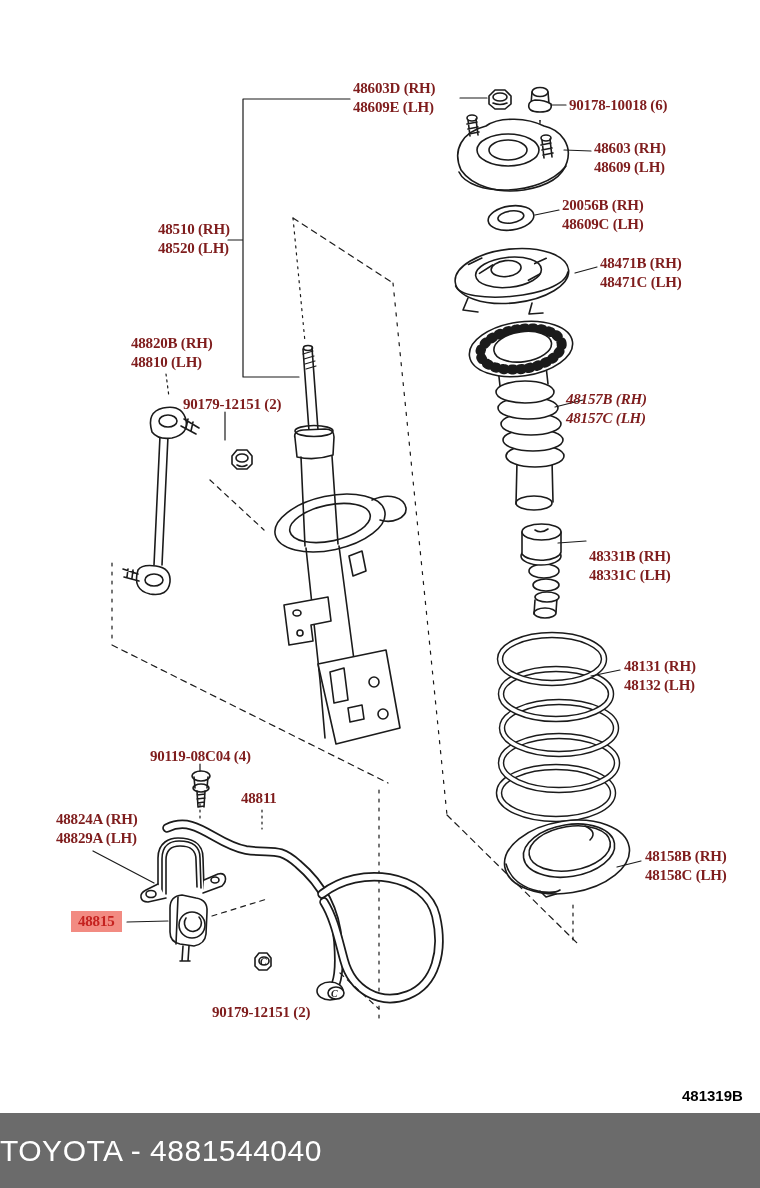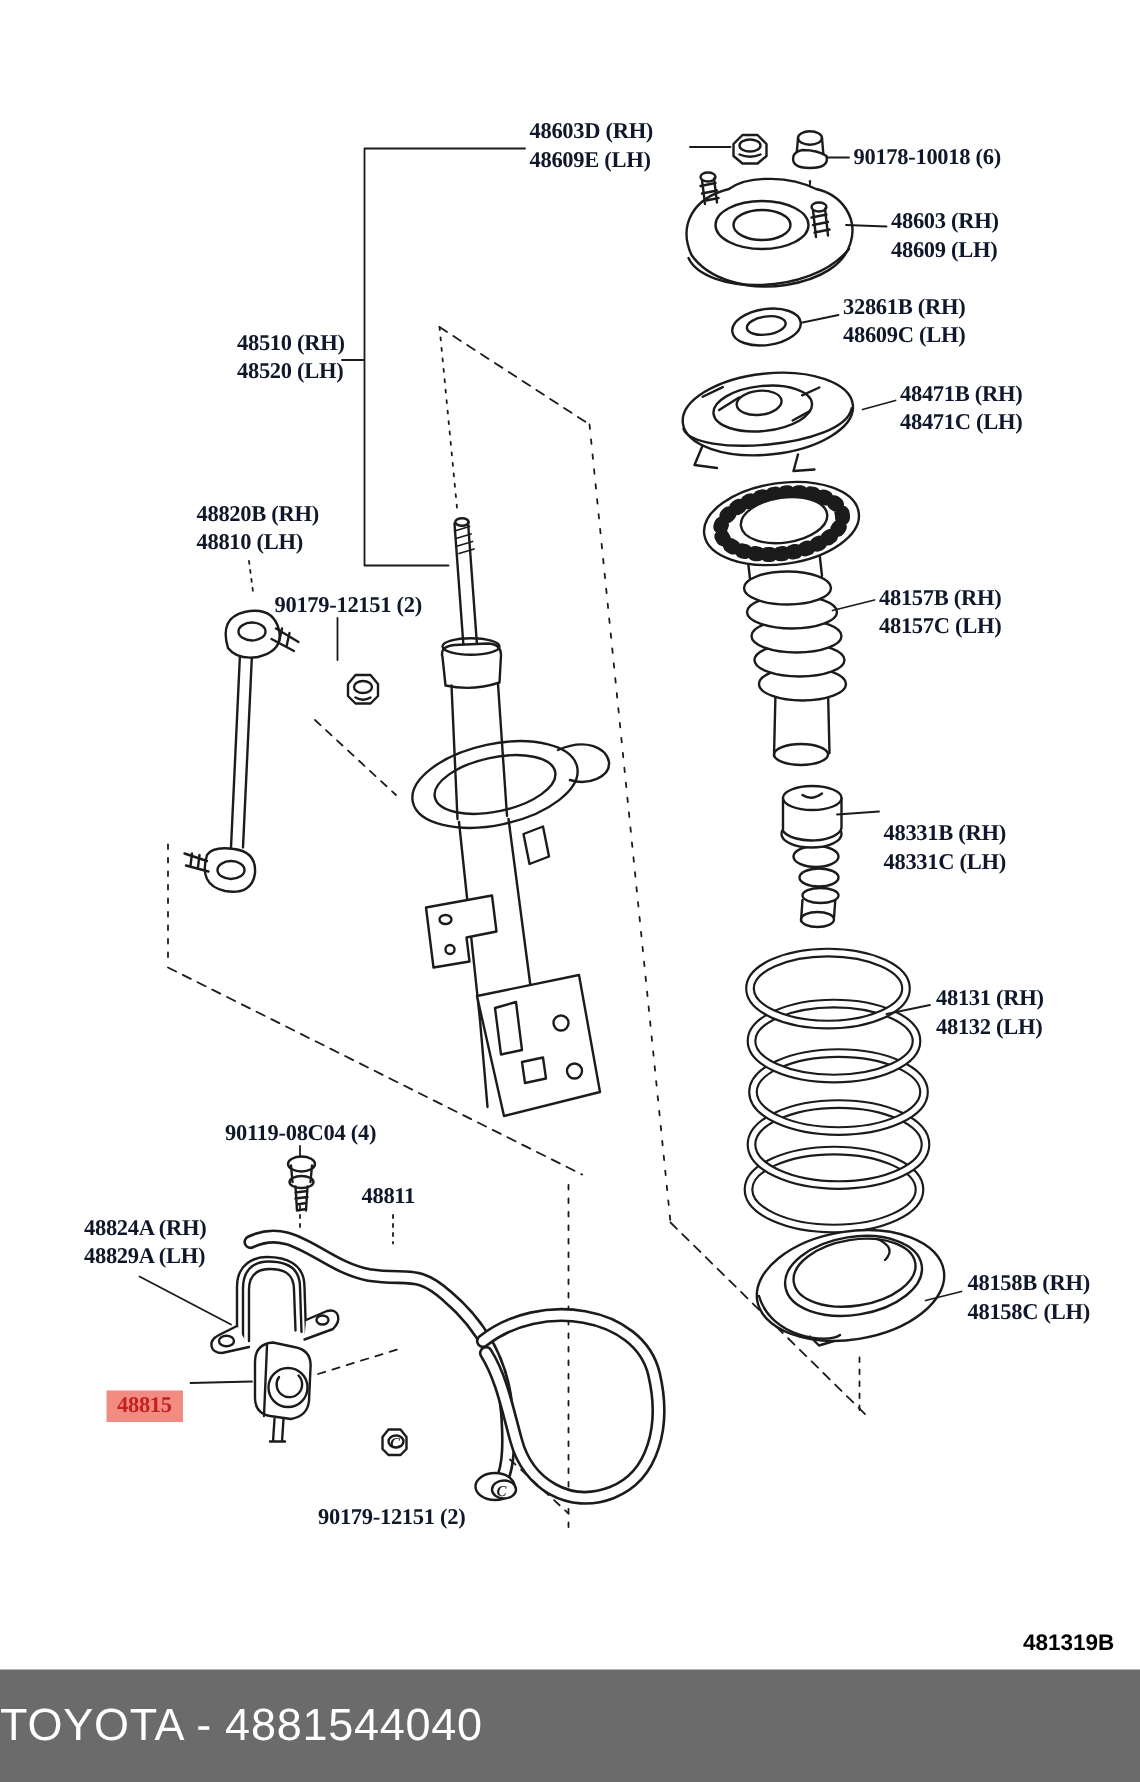--- a/index.html
+++ b/index.html
@@ -12,21 +12,21 @@
   .lineart .thin{stroke-width:1.2;}
   .lineart .cas-b{stroke-width:9.5;}
   .lineart .cas-w{stroke:#ffffff;stroke-width:6;}
   .lineart .coil-b{stroke-width:6.5;}
   .lineart .coil-w{stroke:#ffffff;stroke-width:3.6;}
   .lineart .ticks{stroke-width:10;stroke-dasharray:2 6.5;}
   .mark{font:italic 700 10px "Liberation Serif","DejaVu Serif",serif;fill:#1b1b1b;stroke:none;}
   .caution{font:700 12px "Liberation Serif","DejaVu Serif",serif;fill:#1b1b1b;stroke:none;}
   #labels-layer{position:absolute;left:0;top:0;width:100%;height:100%;}
   .plabel{position:absolute;font-weight:700;font-size:15px;line-height:19px;
-          letter-spacing:-0.2px;color:#0f172a;white-space:nowrap;}
+          letter-spacing:-0.2px;color:#7f1d1d;white-space:nowrap;}
   .plabel.hl{padding:2px 7px;line-height:17px;}
   .diagram-code{position:absolute;font-family:"Liberation Sans","DejaVu Sans",sans-serif;
           font-weight:700;font-size:15px;color:#000;top:1087px;left:682px;}
   .footer{position:absolute;left:0;bottom:0;width:100%;height:75px;display:flex;
           align-items:center;justify-content:space-between;gap:43px;
           font-family:"Liberation Sans","DejaVu Sans",sans-serif;font-size:30px;letter-spacing:0.5px;}
 </style>
 </head>
 <body>
 
@@ -247,28 +247,28 @@
         <div>48609E (LH)</div>
       </div>
       <div class="plabel" style="left: 569px; top: 96px;">
         <div>90178-10018 (6)</div>
       </div>
       <div class="plabel" style="left: 594px; top: 139px;">
         <div>48603 (RH)</div>
         <div>48609 (LH)</div>
       </div>
       <div class="plabel" style="left: 562px; top: 196px;">
-        <div>32861B (RH)</div>
+        <div>20056B (RH)</div>
         <div>48609C (LH)</div>
       </div>
       <div class="plabel" style="left: 600px; top: 254px;">
         <div>48471B (RH)</div>
         <div>48471C (LH)</div>
       </div>
-      <div class="plabel" style="left: 586px; top: 390px;">
+      <div class="plabel" style="left: 566px; top: 390px; font-style: italic;">
         <div>48157B (RH)</div>
         <div>48157C (LH)</div>
       </div>
       <div class="plabel" style="left: 589px; top: 531px; margin-top: 16px;">
         <div>48331B (RH)</div>
         <div>48331C (LH)</div>
       </div>
       <div class="plabel" style="left: 624px; top: 657px;">
         <div>48131 (RH)</div>
         <div>48132 (LH)</div>
@@ -291,21 +291,21 @@
       <div class="plabel" style="left: 150px; top: 747px;">
         <div>90119-08C04 (4)</div>
       </div>
       <div class="plabel" style="left: 241px; top: 789px; text-align: center;">
         <div>48811</div>
       </div>
       <div class="plabel" style="left: 56px; top: 810px;">
         <div>48824A (RH)</div>
         <div>48829A (LH)</div>
       </div>
-      <div class="plabel hl" style="left: 71px; top: 911px; background: rgb(242, 139, 130); color: rgb(197, 34, 31); margin-top: 16px;">
+      <div class="plabel hl" style="left: 71px; top: 911px; background: rgb(242, 139, 130); color: rgb(197, 34, 31);">
         <div>48815</div>
       </div>
       <div class="plabel" style="left: 212px; top: 1003px;">
         <div>90179-12151 (2)</div>
       </div>
     </div>
 
   <div class="diagram-code">481319B</div>
 
   <div class="footer" style="background: rgb(107, 107, 107); color: rgb(255, 255, 255);">

